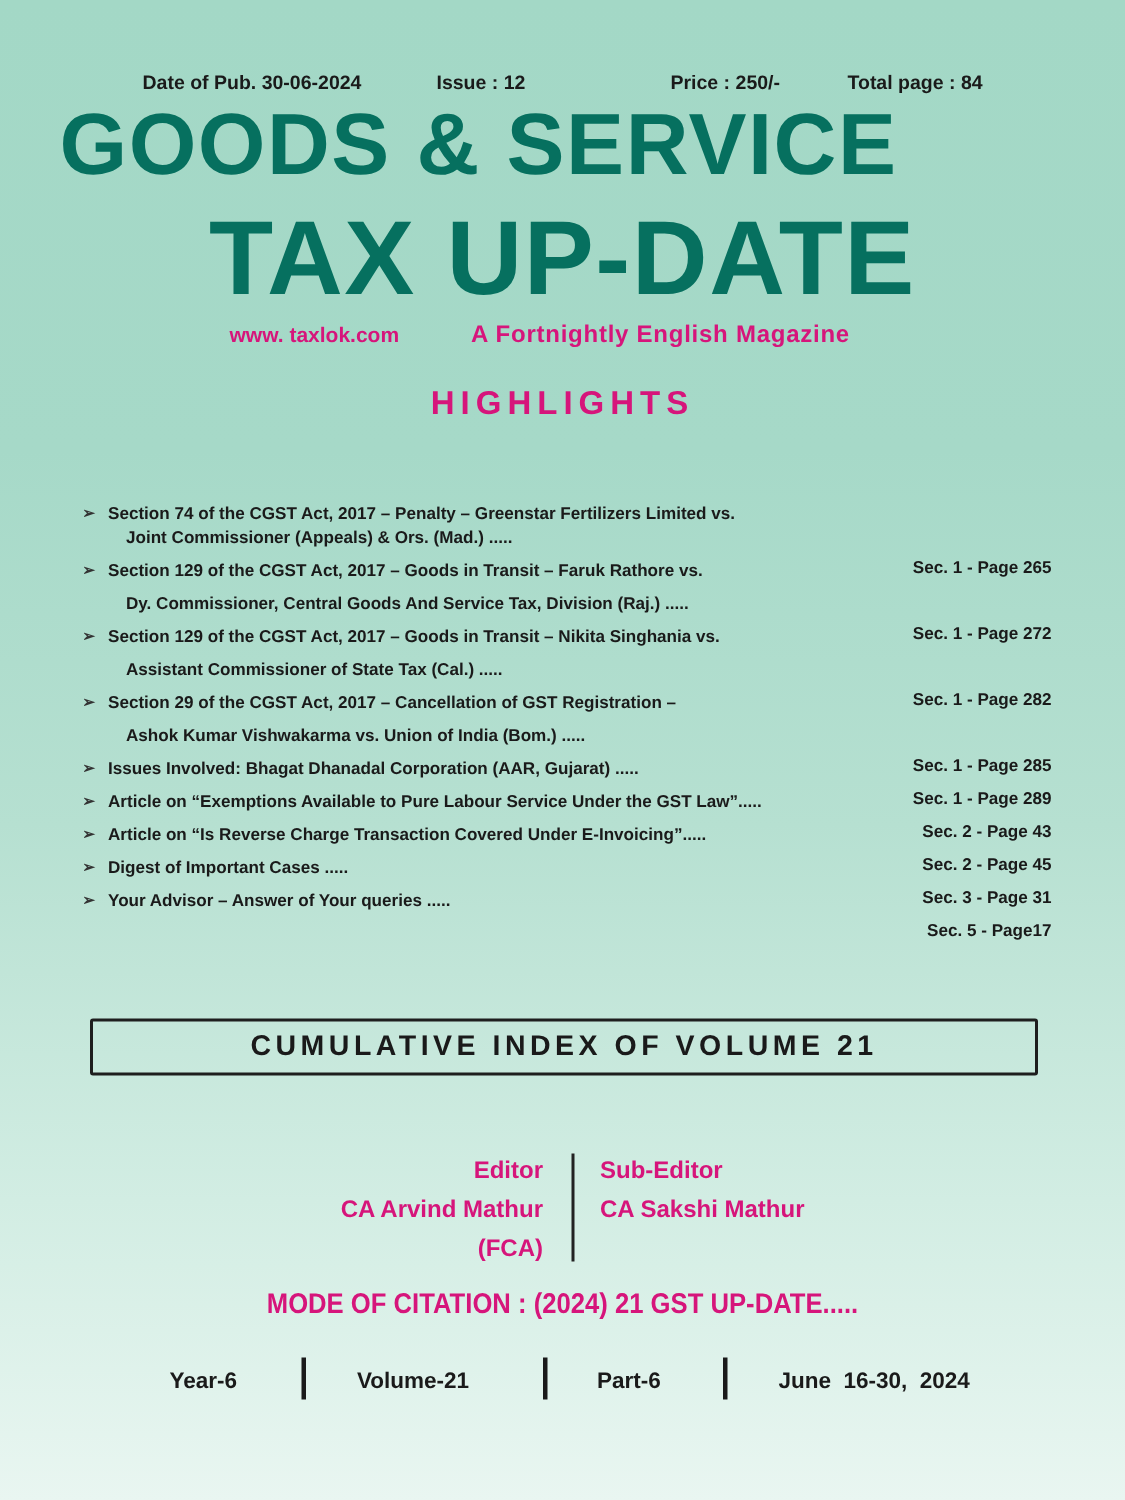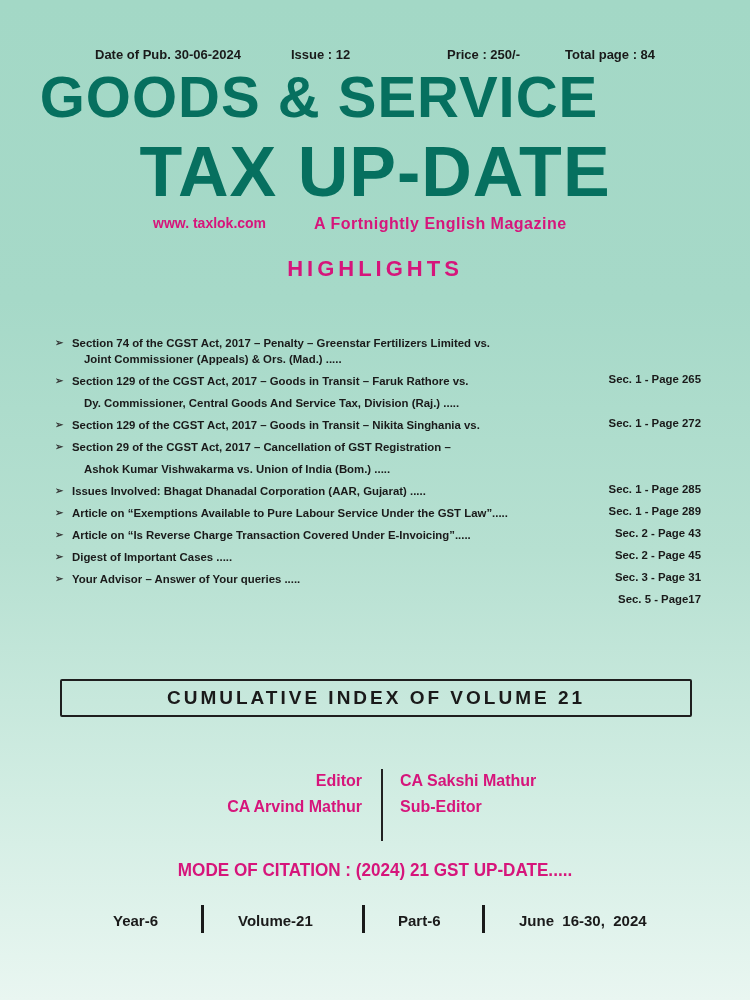--- a/index.html
+++ b/index.html
@@ -100,20 +100,24 @@
       <span class="hl-text indent">Dy. Commissioner, Central Goods And Service Tax, Division (Raj.) .....</span>
       <span class="hl-ref">Sec. 1 - Page 272</span>
     </div>
   </div>
 
   <div class="hl-item">
     <div class="hl-line">
       <span class="bullet">➢</span>
       <span class="hl-text">Section 129 of the CGST Act, 2017 – Goods in Transit – Nikita Singhania vs.</span>
     </div>
+    <div class="hl-line">
+      <span class="hl-text indent">Assistant Commissioner of State Tax (Cal.) .....</span>
+      <span class="hl-ref">Sec. 1 - Page 282</span>
+    </div>
   </div>
 
   <div class="hl-item">
     <div class="hl-line">
       <span class="bullet">➢</span>
       <span class="hl-text">Section 29 of the CGST Act, 2017  –  Cancellation of GST Registration –</span>
     </div>
     <div class="hl-line">
       <span class="hl-text indent">Ashok Kumar Vishwakarma vs. Union of India (Bom.) .....</span>
       <span class="hl-ref">Sec. 1 - Page 285</span>
@@ -160,25 +164,26 @@
     </div>
   </div>
 </div>
 
 <div class="index-box">CUMULATIVE INDEX OF VOLUME 21</div>
 
 <div class="editors">
   <div class="ed-left">
     <div>Editor</div>
     <div>CA Arvind Mathur</div>
+    <div>(FCA)</div>
   </div>
   <div class="ed-divider"></div>
   <div class="ed-right">
+    <div>Sub-Editor</div>
     <div>CA Sakshi Mathur</div>
-    <div>Sub-Editor</div>
   </div>
 </div>
 
 <div class="citation">MODE OF CITATION : (2024) 21 GST UP-DATE.....</div>
 
 <div class="footer-row">
   <span class="t" style="left:113px">Year-6</span>
   <div class="sep" style="left:201px"></div>
   <span class="t" style="left:238px">Volume-21</span>
   <div class="sep" style="left:362px"></div>

